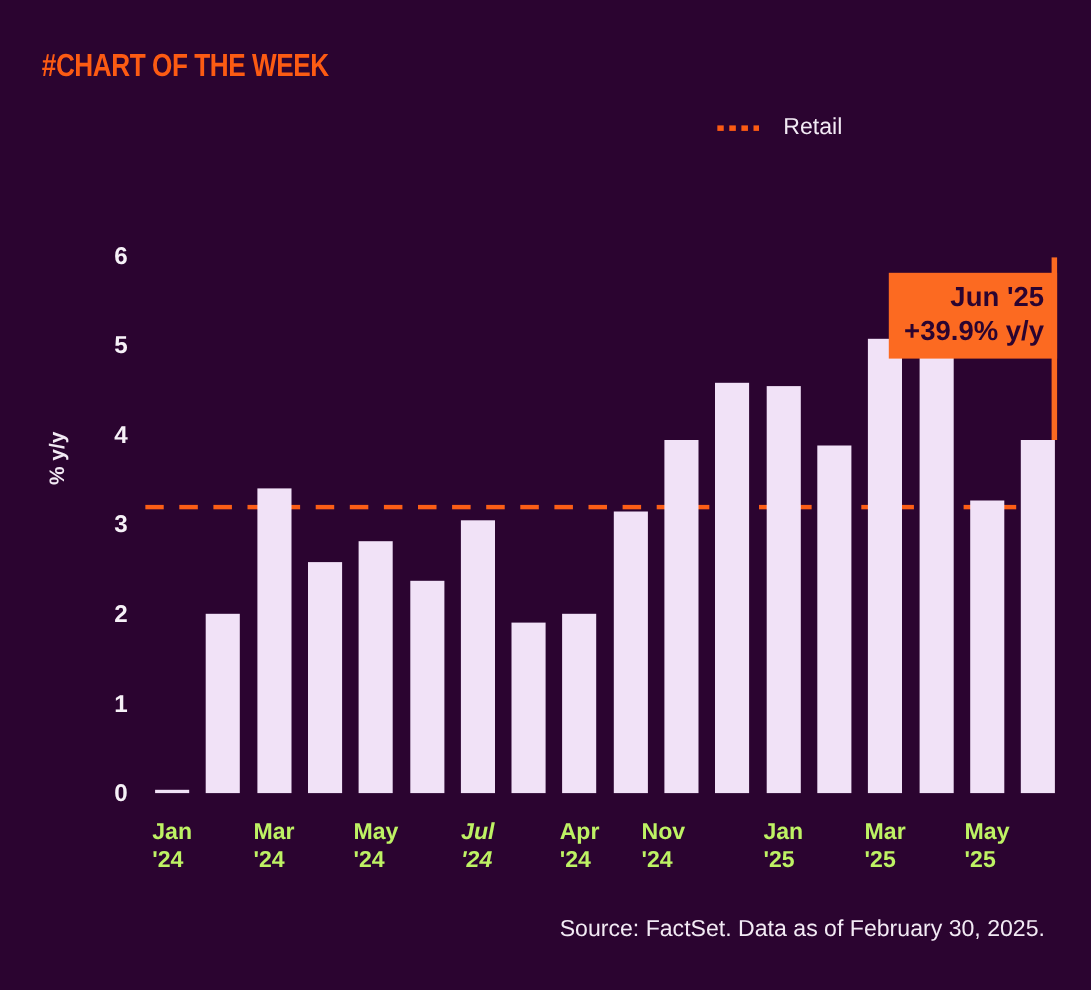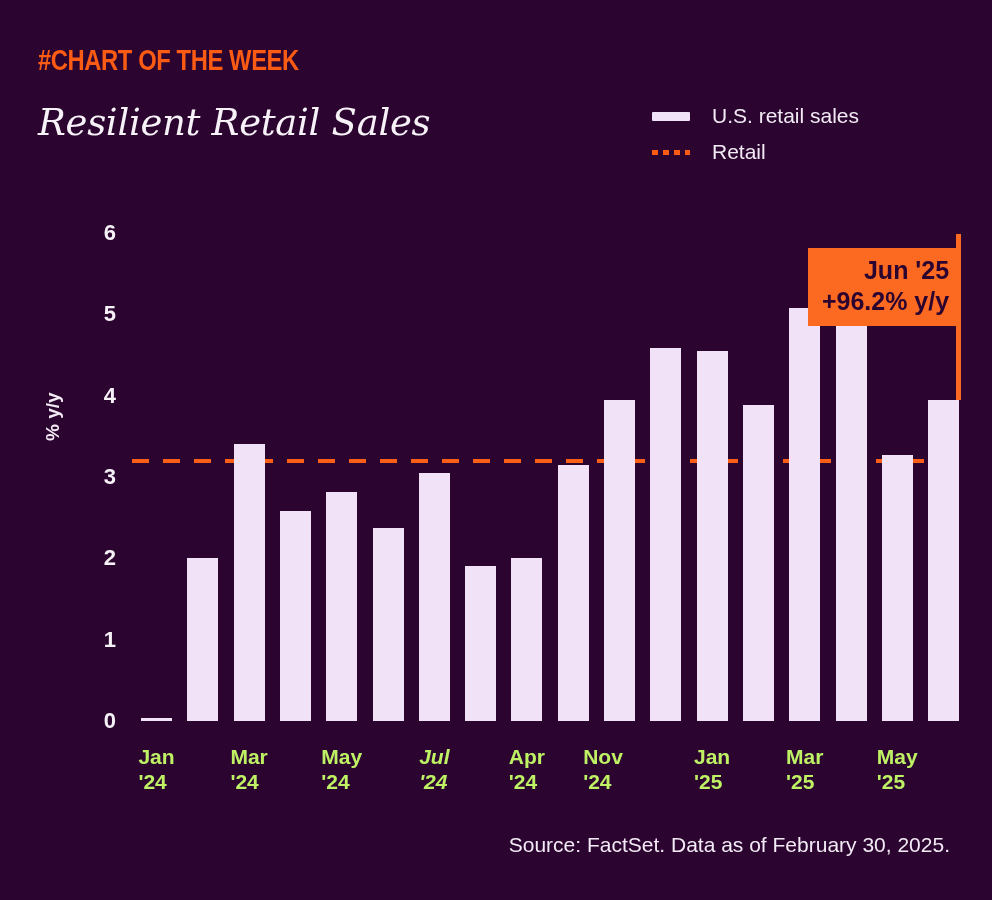--- a/index.html
+++ b/index.html
@@ -86,29 +86,22 @@
     position:absolute;right:42px;top:833px;
     font-size:21px;color:#F2EAF4;white-space:nowrap;
   }
 </style>
 </head>
 <body>
 
 <div id="stage">
 
   <div class="kicker">#CHART OF THE WEEK</div>
-  <div class="headline">Resilient Retail Sales</div>
 
   <div class="legend">
-    <div class="legend-row">
-      <span class="legend-swatch-wrap">
-          <span class="swatch-bar"></span>
-        </span>
-      <span class="legend-label">U.S. retail sales</span>
-    </div>
     <div class="legend-row">
       <span class="legend-swatch-wrap">
           <span class="swatch-dots"></span>
         </span>
       <span class="legend-label">Retail</span>
     </div>
   </div>
 
   <div class="plot" id="plot">
     <div class="ylabel">% y/y</div>
@@ -171,19 +164,19 @@
         <div>'25</div>
       </div>
       <div class="xtick" style="left: 897.3px; top: 744px;">
         <div>May</div>
         <div>'25</div>
       </div>
     </div>
 
   <div class="callout" id="callout" style="right: 30.9px; top: 234px;">
     <div>Jun '25</div>
-    <div>+96.2% y/y</div>
+    <div>+39.9% y/y</div>
   </div>
   <div class="callout-leader" id="calloutLeader" style="left: 956.1px; top: 234px; height: 165.733px;"></div>
 
   <div class="source">Source: FactSet. Data as of February 30, 2025.</div>
 
 </div>
 
 </body></html>

